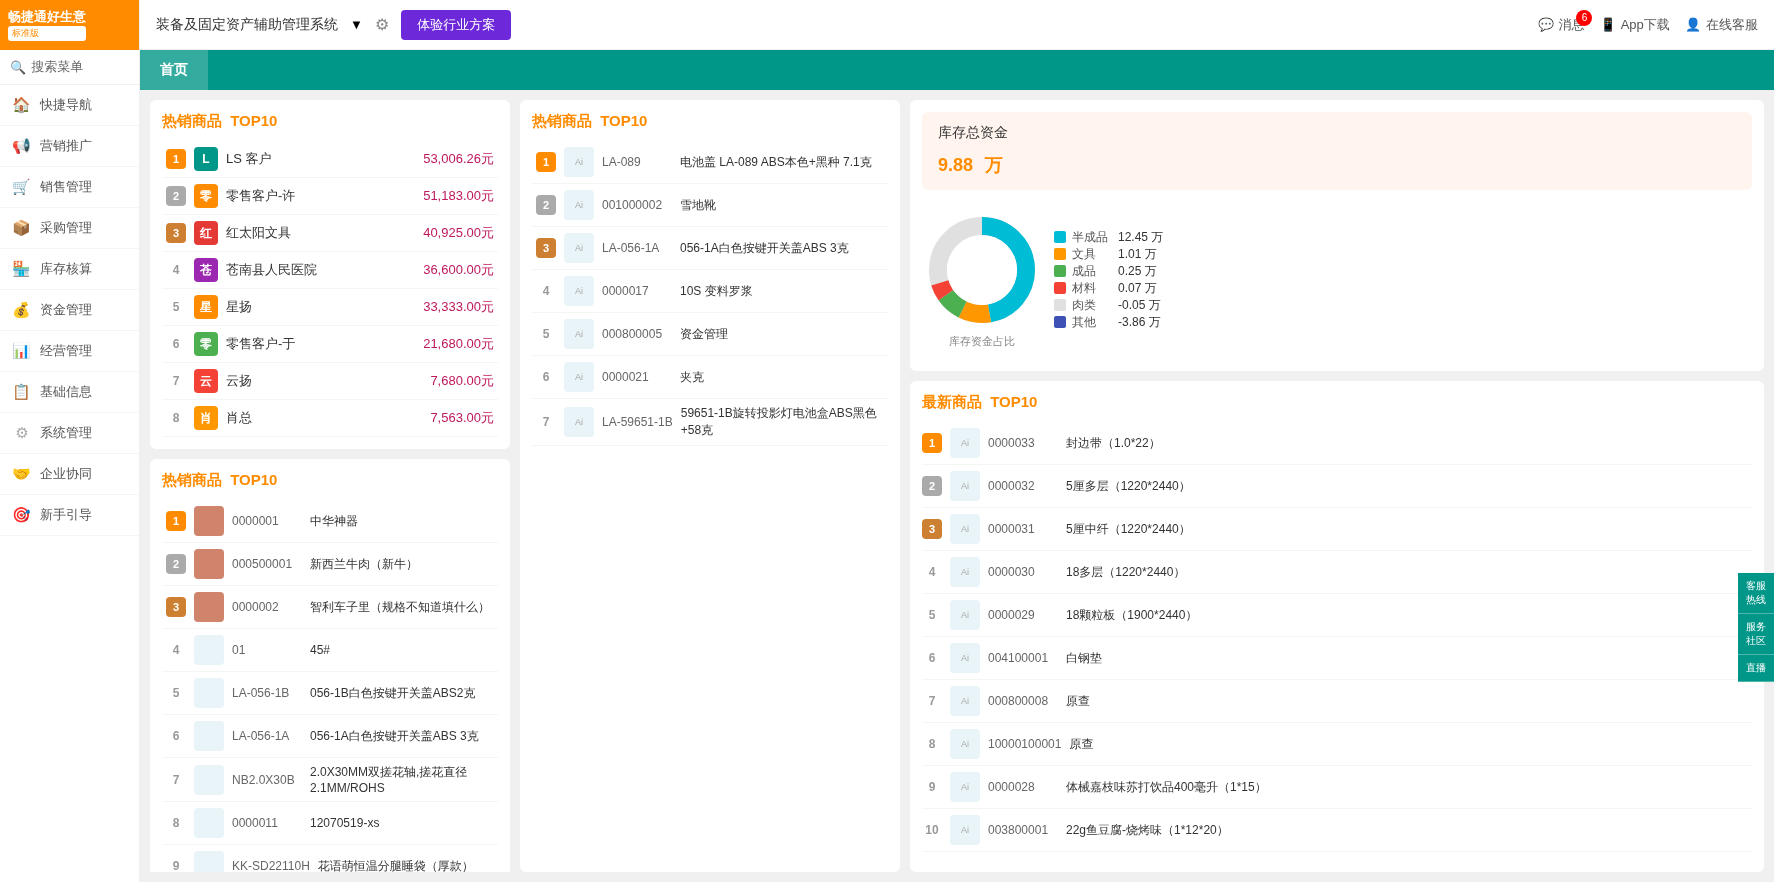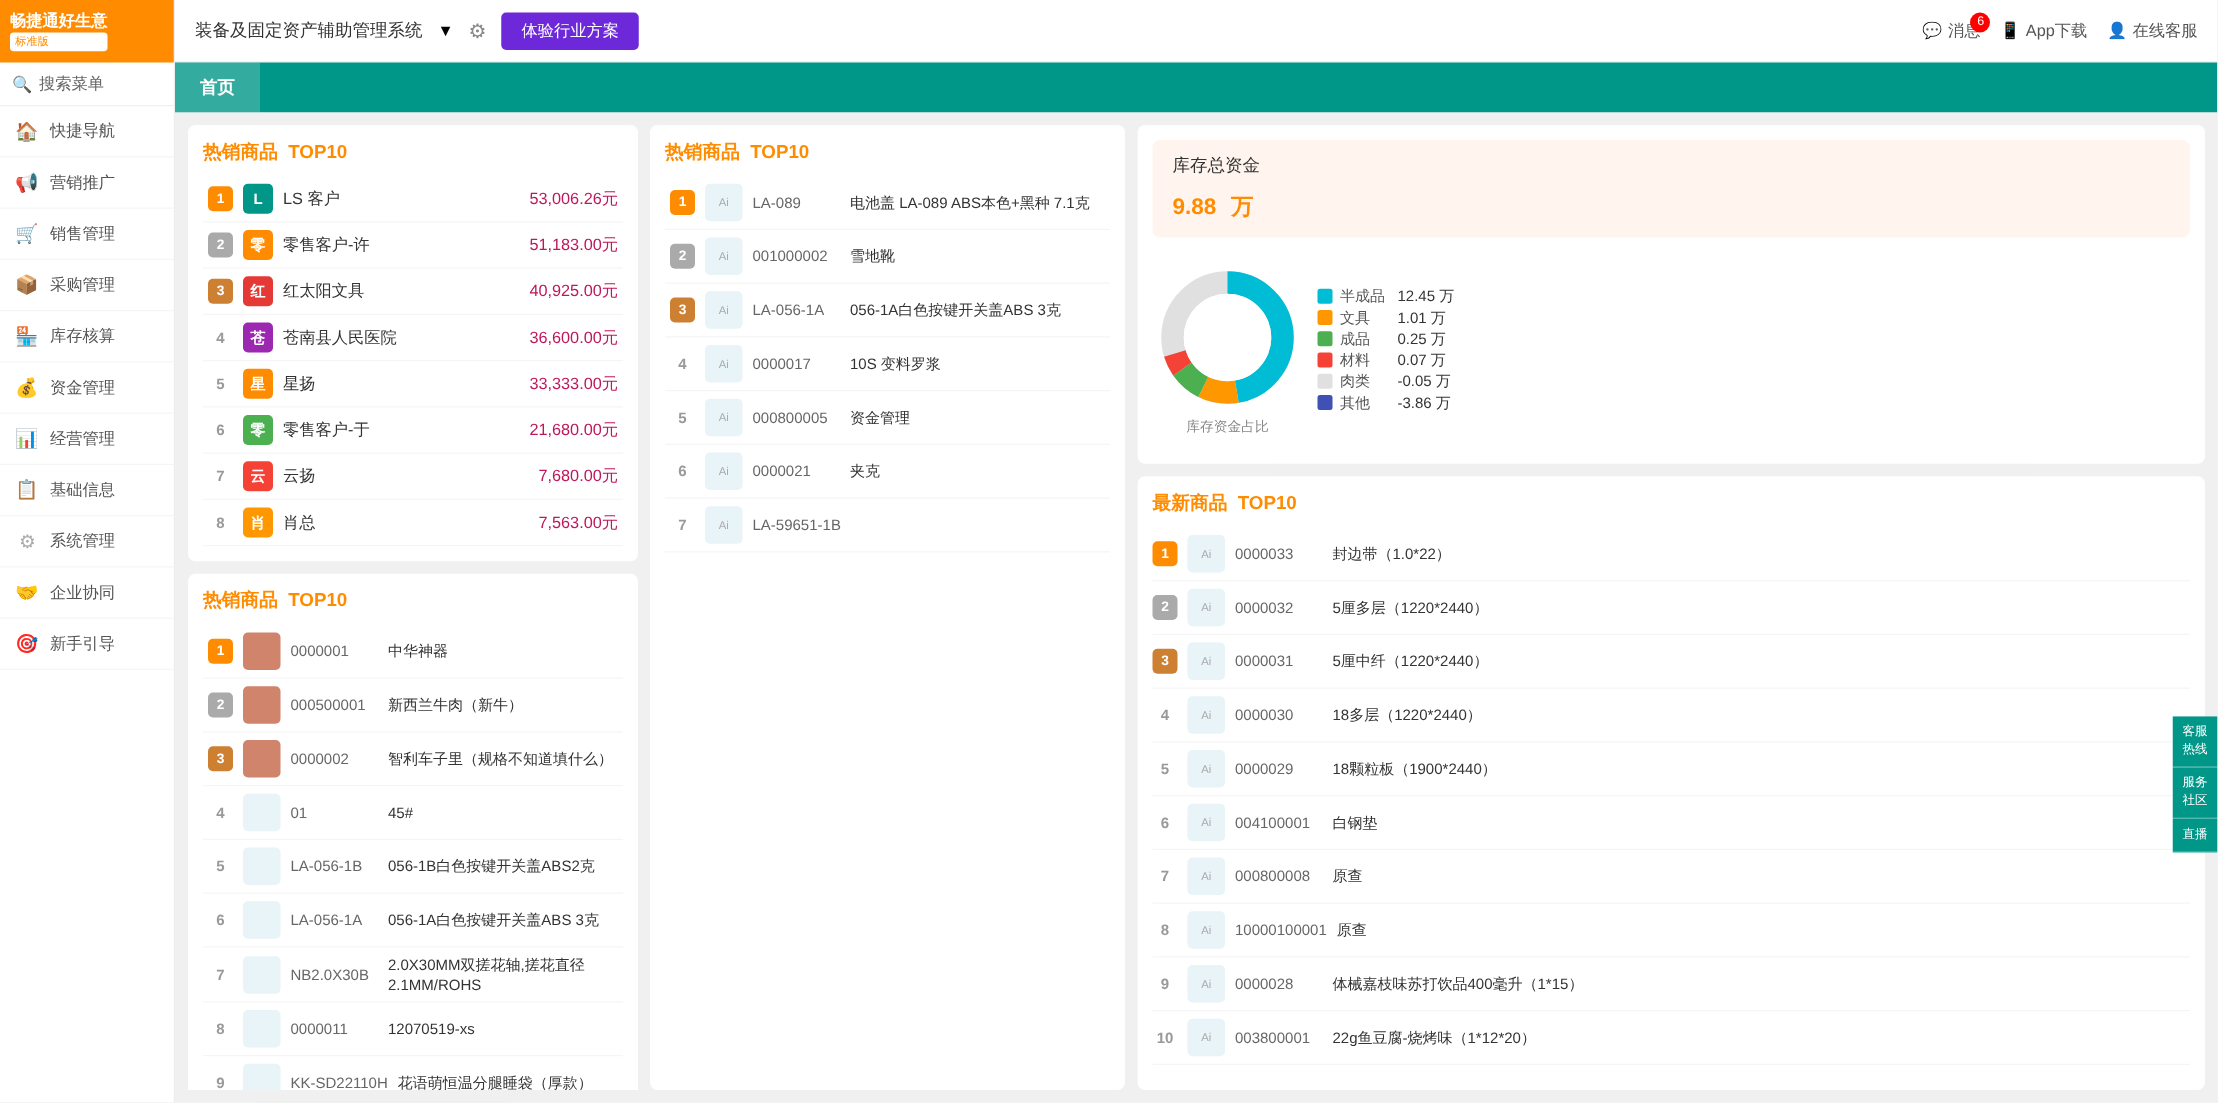--- a/index.html
+++ b/index.html
@@ -343,20 +343,21 @@
             <div class="rank-item">
     <span class="rank-num ">6</span>
     <span class="rank-img" style="background:#e8f4f8;color:#aaa;font-size:9px;">Ai</span>
     <span class="product-code">0000021</span>
     <span class="product-name">夹克</span>
   </div>
             <div class="rank-item">
     <span class="rank-num ">7</span>
     <span class="rank-img" style="background:#e8f4f8;color:#aaa;font-size:9px;">Ai</span>
     <span class="product-code">LA-59651-1B</span>
+    <span class="product-name">59651-1B旋转投影灯电池盒ABS黑色+58克</span>
   </div>
           </div>
       </div>
     </div>
 
     <div class="right-panel">
 
       <div class="card">
         <div class="inventory-summary">
           <div class="inventory-title">库存总资金</div>

